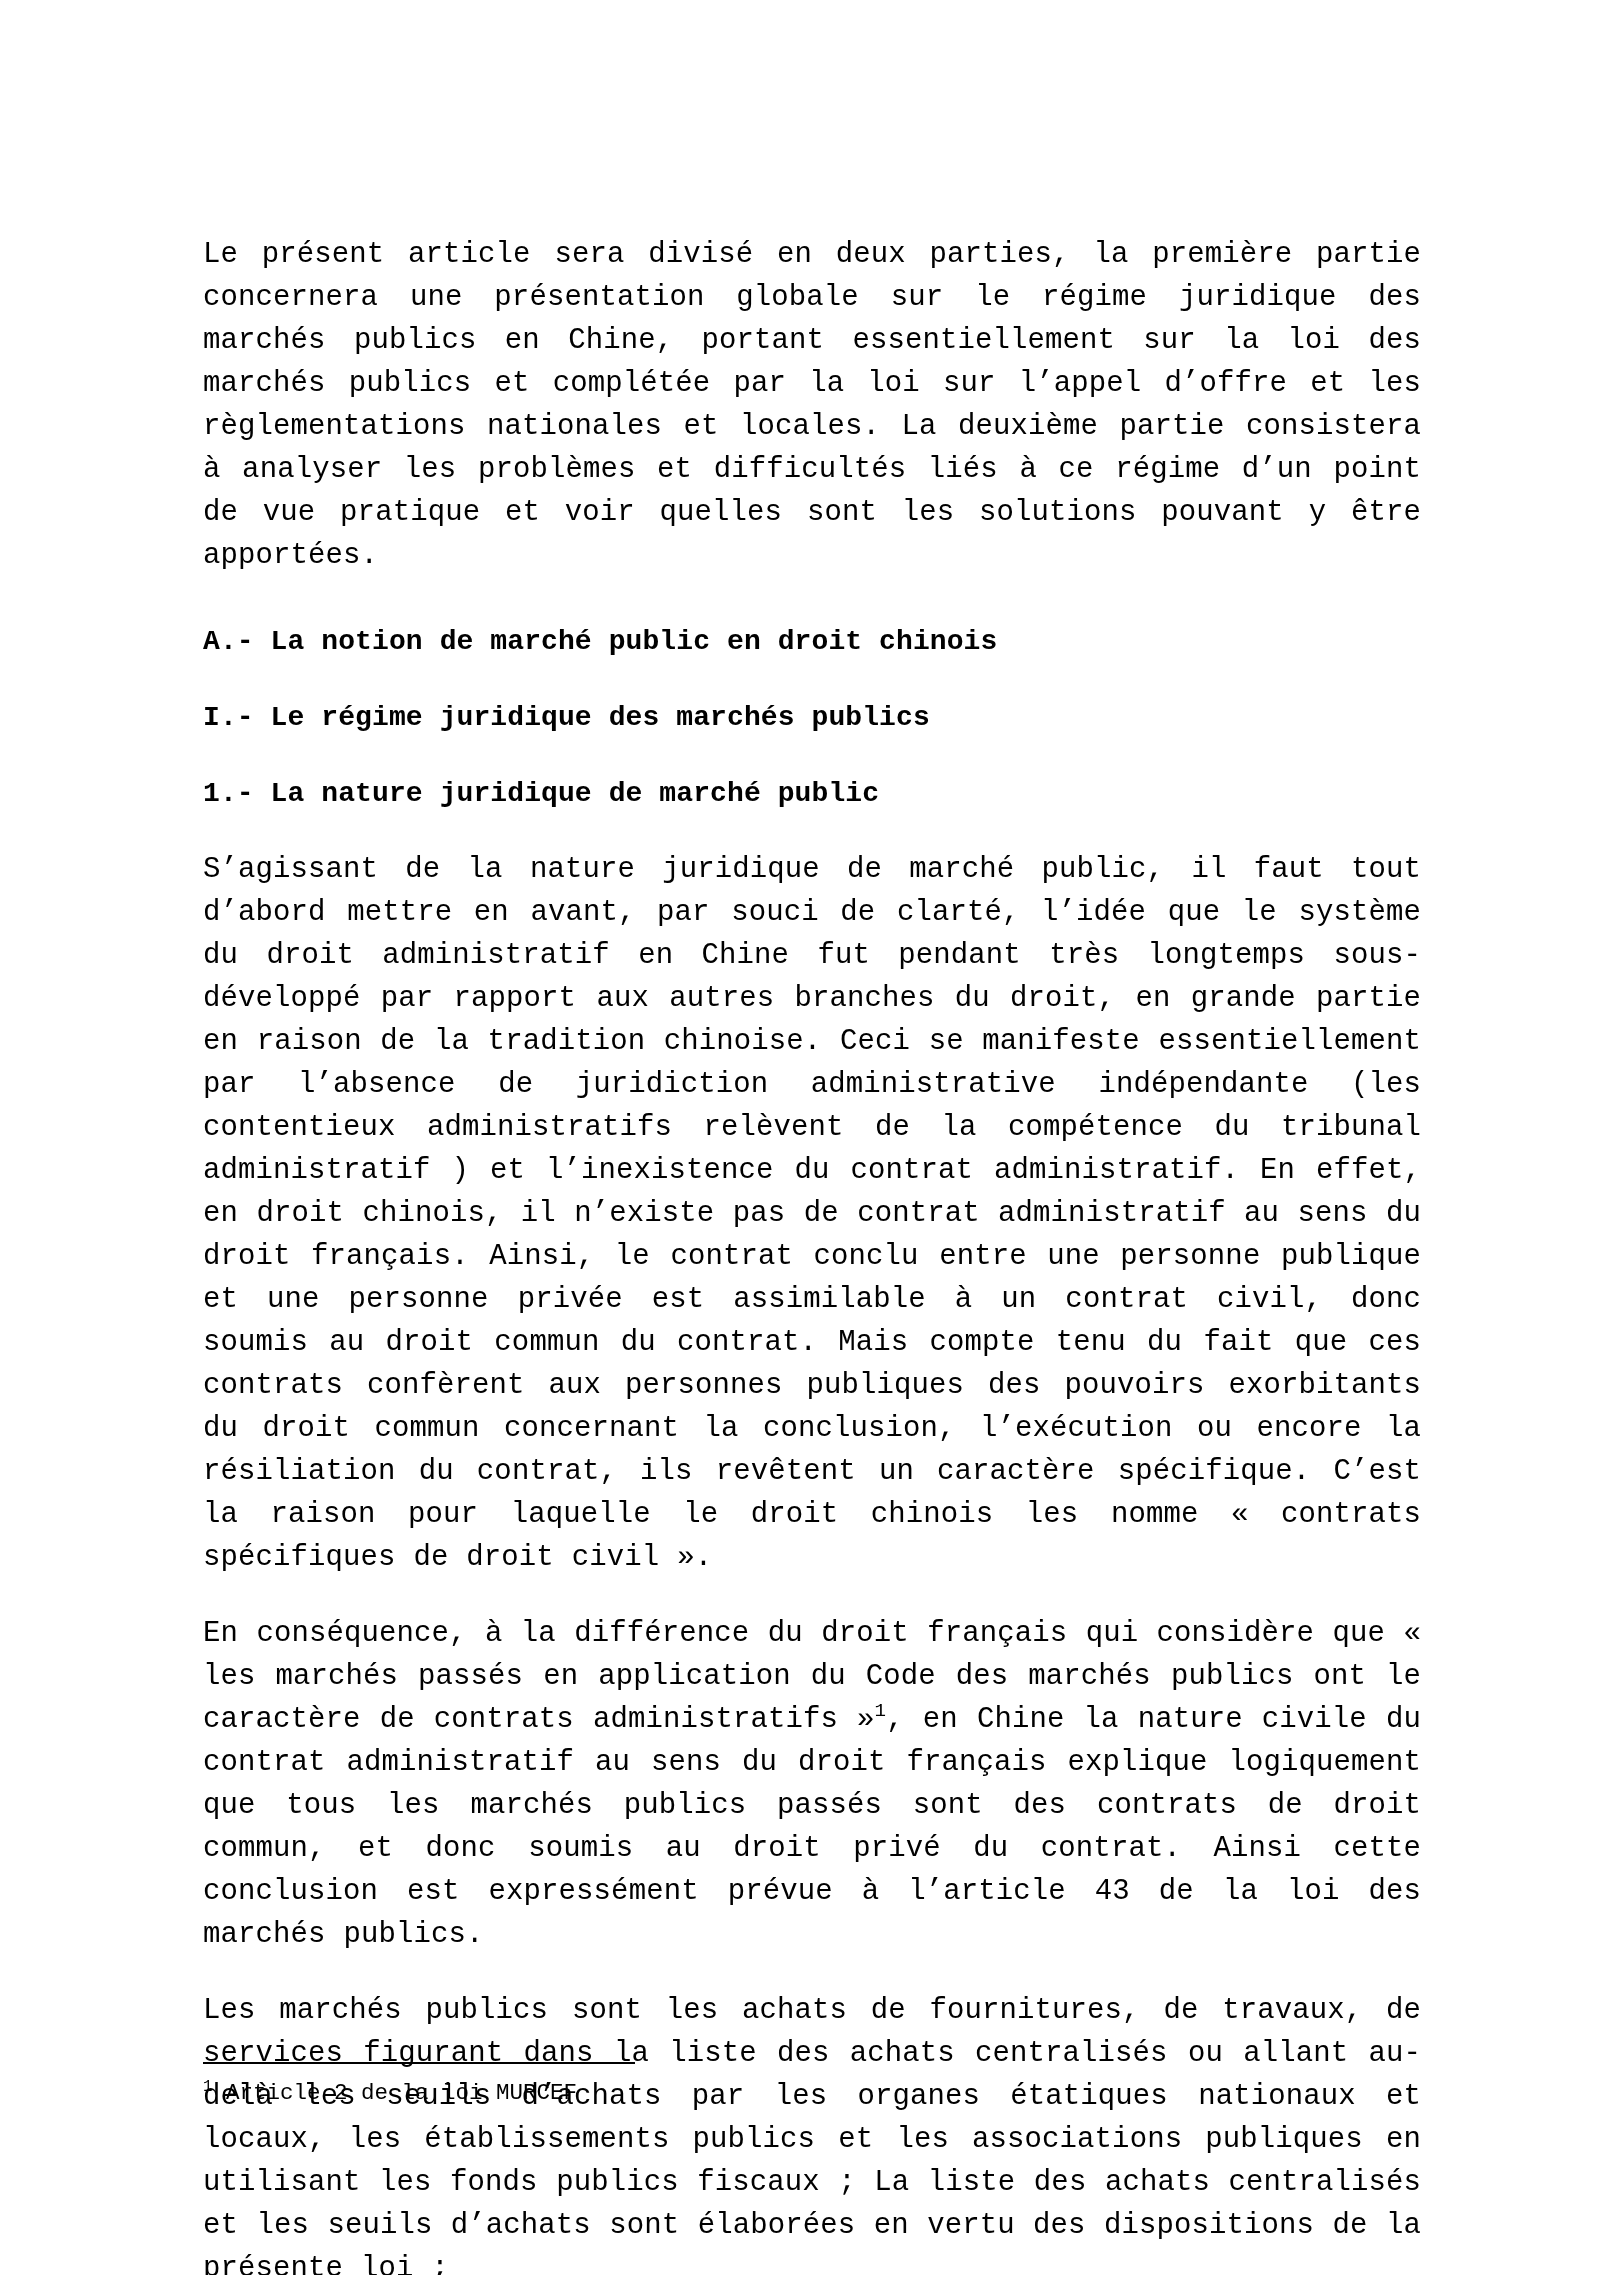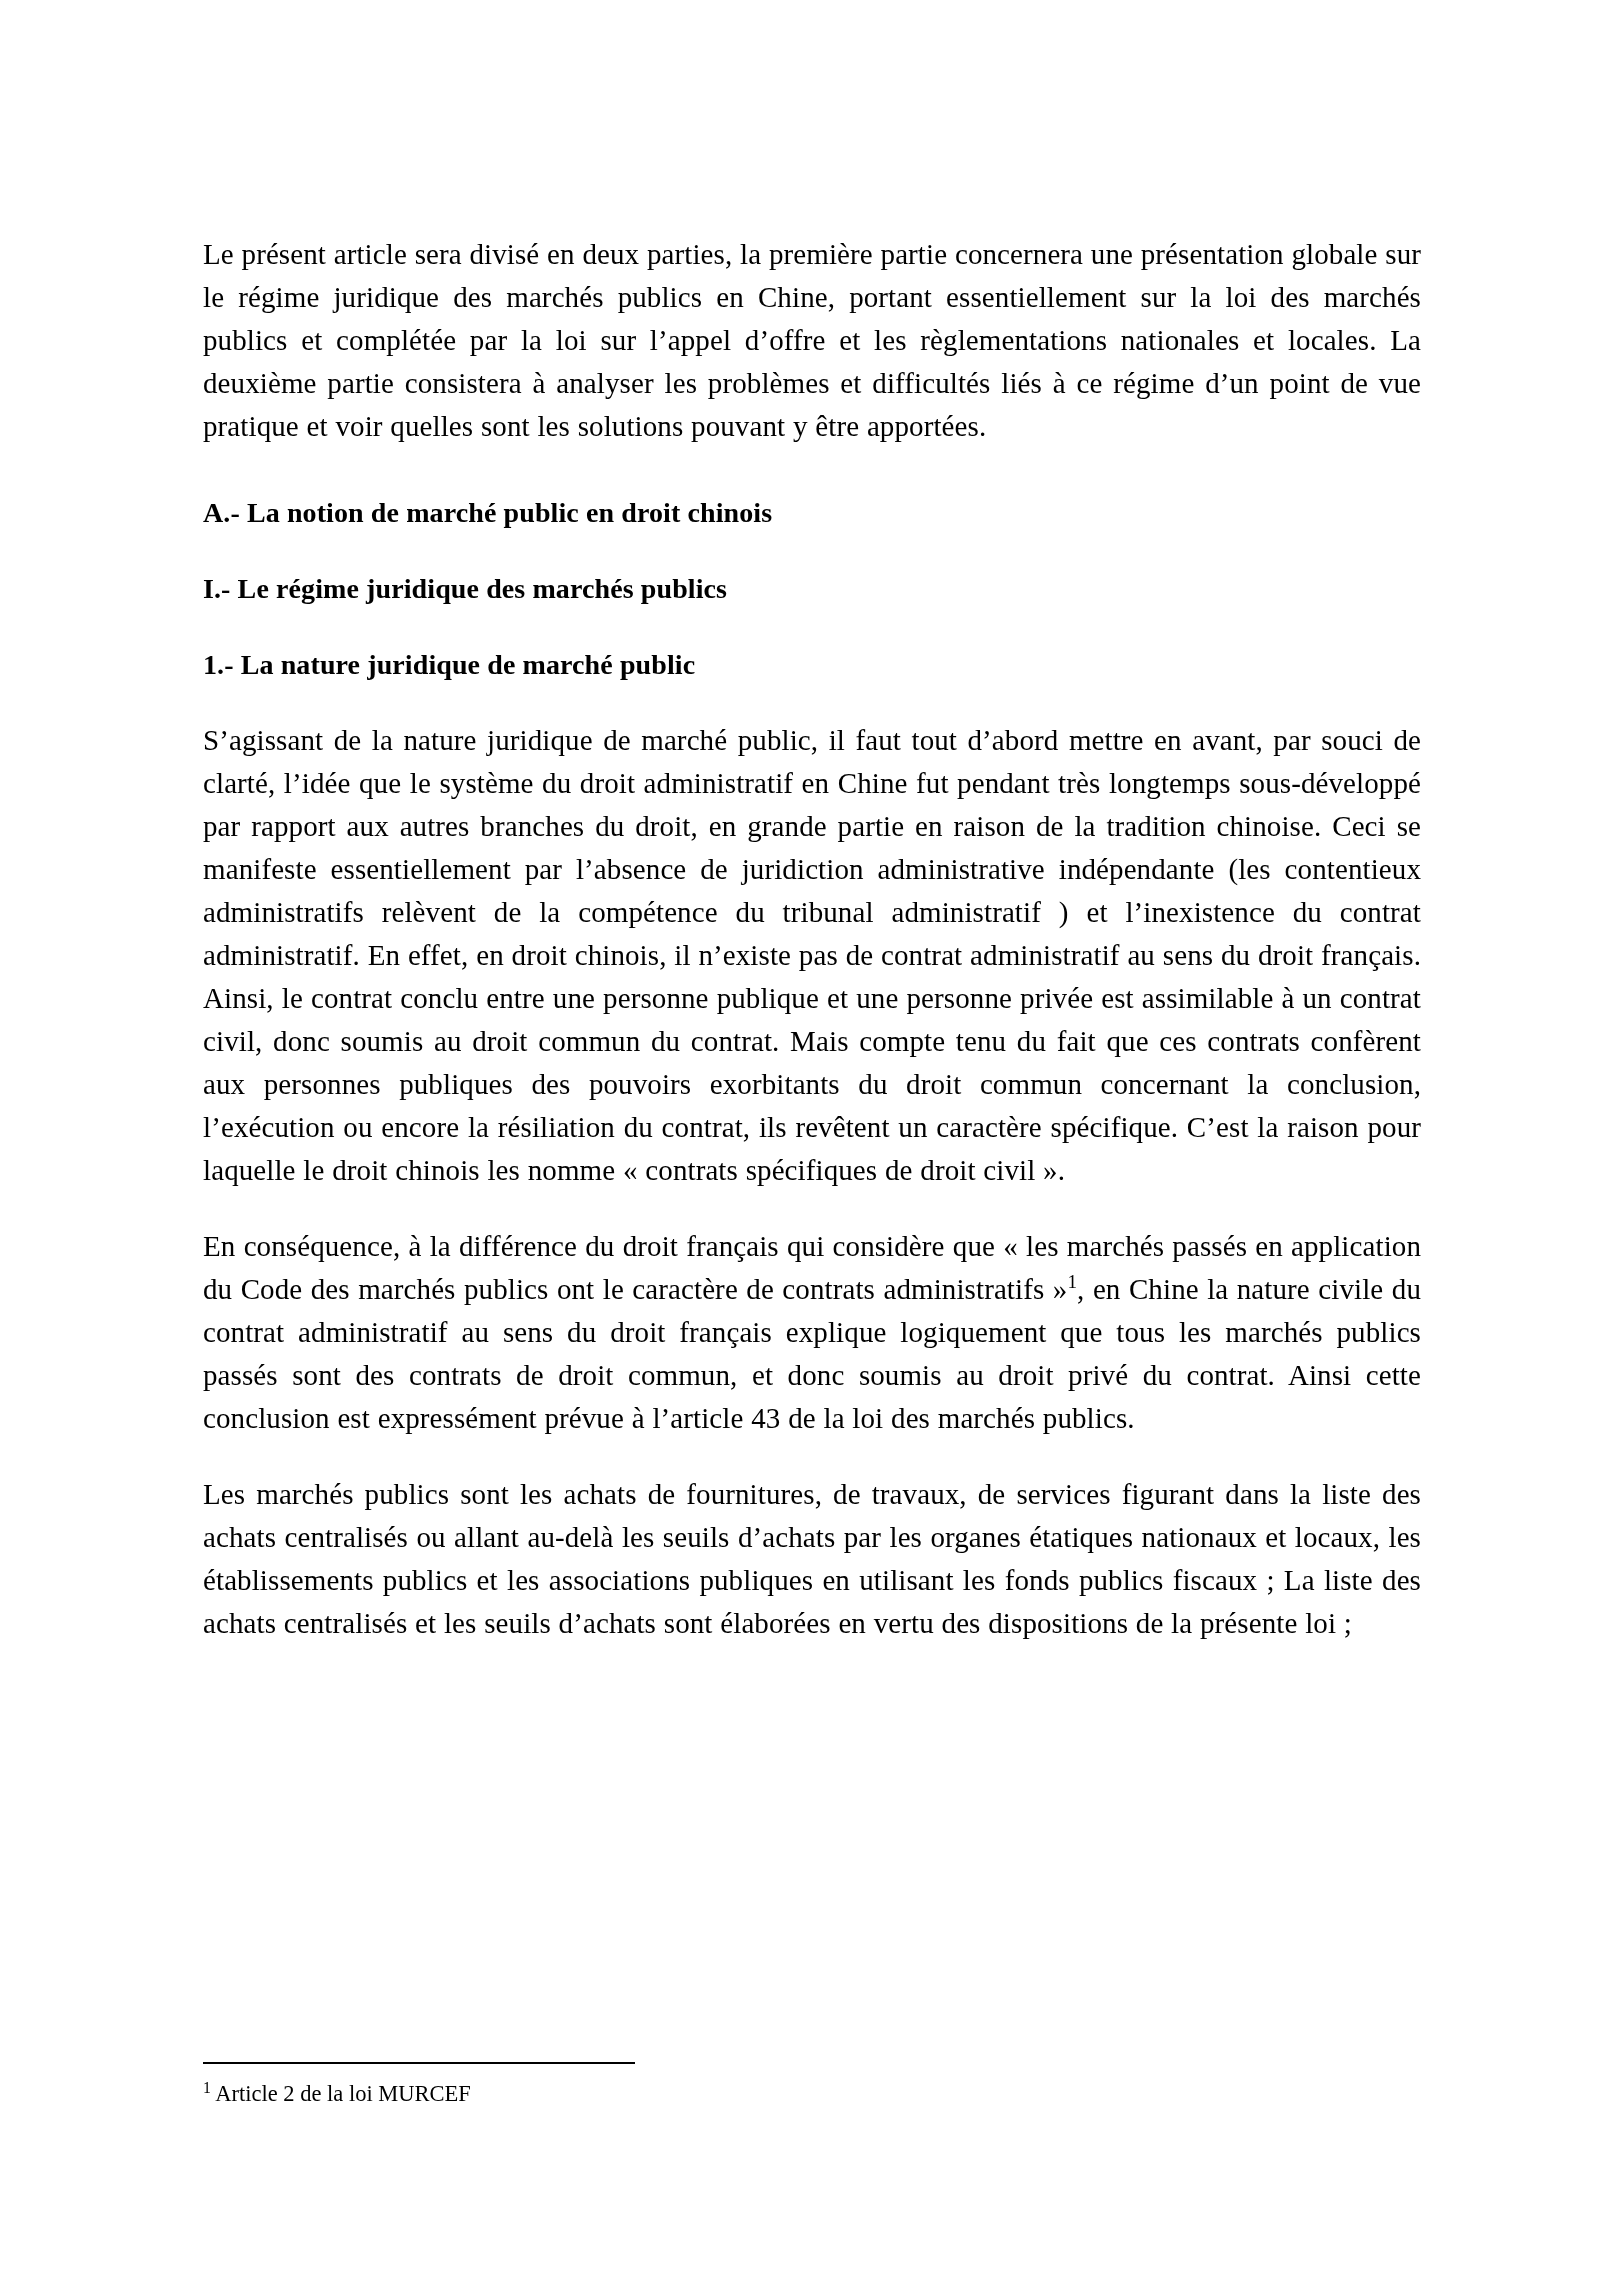--- a/index.html
+++ b/index.html
@@ -8,21 +8,21 @@
     padding: 0;
     background: #ffffff;
   }
   .page {
     position: relative;
     width: 1621px;
     height: 2275px;
     background: #ffffff;
     margin: 0 auto;
     box-sizing: border-box;
-    font-family: Liberation Serif, serif;
+    font-family: Liberation Mono, monospace;
     color: #000000;
     overflow: hidden;
   }
   .content {
     position: absolute;
     left: 203px;
     top: 233px;
     width: 1218px;
   }
   p.body-par {

